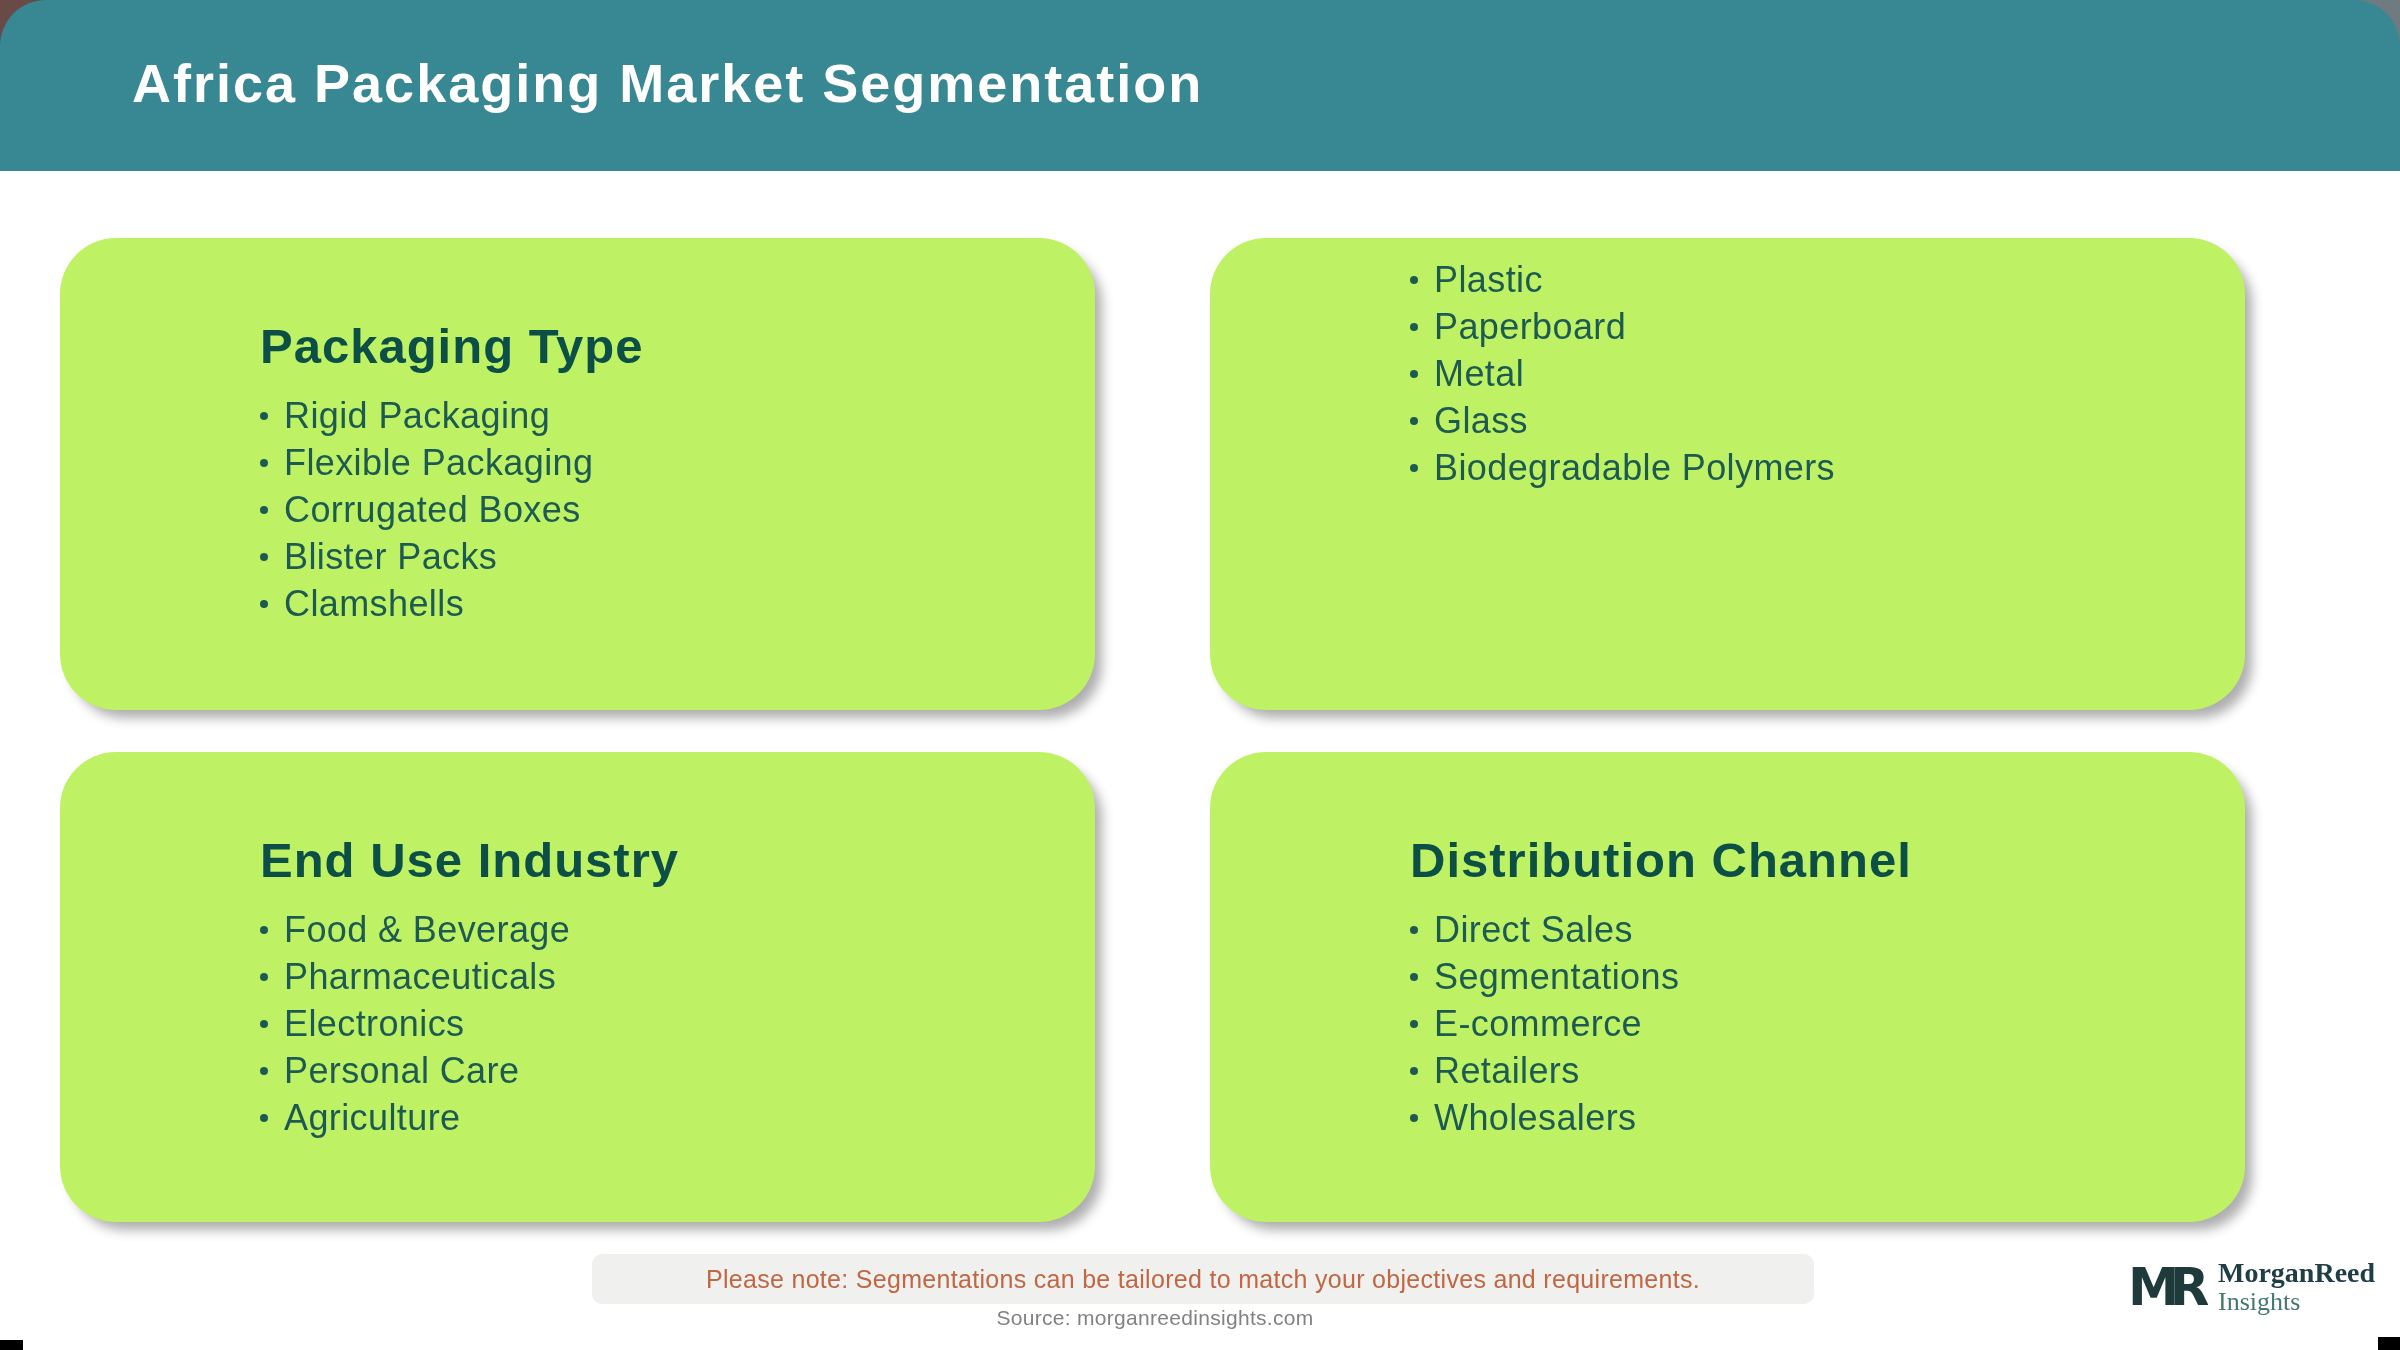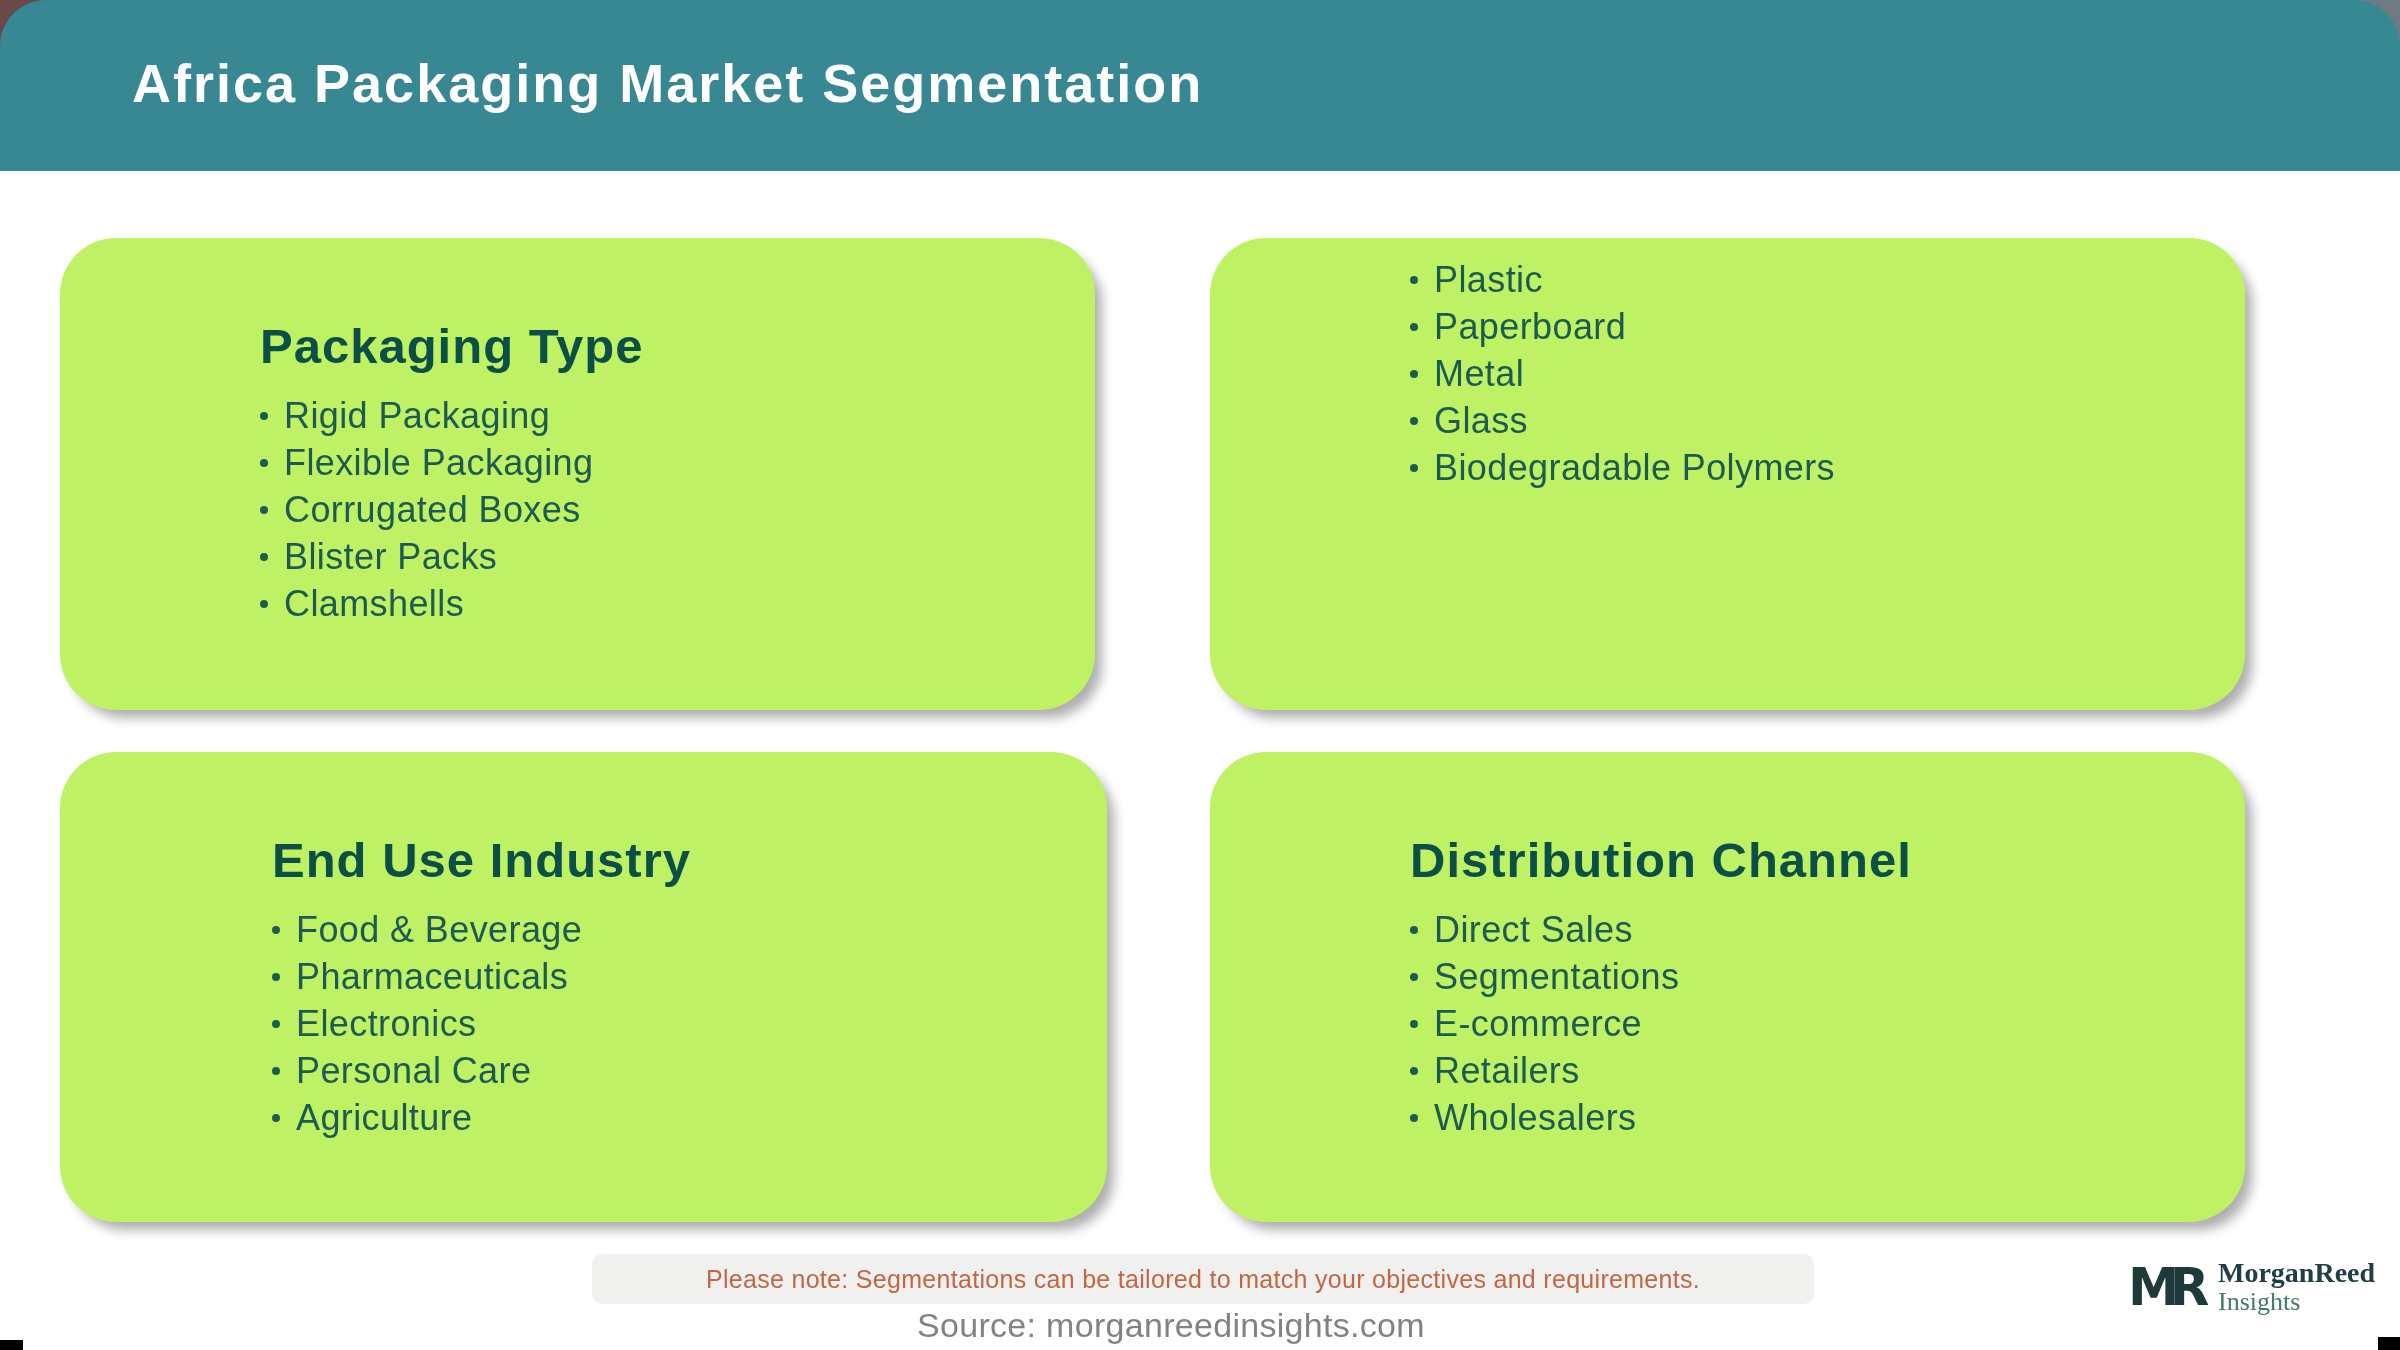--- a/index.html
+++ b/index.html
@@ -22,21 +22,21 @@
     color:#ffffff; letter-spacing:2px;
   }
 
   .card {
     position:absolute; width:1035px; background:#bef264;
     border-radius:56px;
     box-shadow: 9px 10px 12px -2px rgba(0,0,0,0.32);
   }
   .card-0 { left:60px;   top:238px; height:472px; }
   .card-1 { left:1210px; top:238px; height:472px; }
-  .card-2 { left:60px;   top:752px; height:470px;padding-left:12px; }
+  .card-2 { left:60px;   top:752px; height:470px; }
   .card-3 { left:1210px; top:752px; height:470px; }
 
   .card h2 {
     margin:80px 0 0 200px; font-size:49px; font-weight:bold;
     color:#0c4f46; letter-spacing:1px; line-height:56px;
   }
   .card ul { list-style:none; margin:18px 0 0 200px; padding:0; }
   .card li {
     display:flex; align-items:center; height:47px;
     font-size:36px; color:#1d5b52; letter-spacing:0.4px;
@@ -48,21 +48,21 @@
 
   .note {
     position:absolute; left:592px; top:1254px; width:1222px; height:50px;
     background:#f0f0ef; border-radius:10px;
     display:flex; align-items:center; justify-content:center;
   }
   .note span { font-size:25px; color:#c26743; letter-spacing:0.3px; }
 
   .source {
     position:absolute; left:0; top:1306px; width:2310px;
-    text-align:center; font-size:34px; color:#828282; letter-spacing:0.3px;padding-left:16px;
+    text-align:center; font-size:21px; color:#828282; letter-spacing:0.3px;
   }
 
   .logo {
     position:absolute; left:2128px; top:1258px;
     display:flex; align-items:center; gap:10px;
   }
   .logo svg { display:block; }
   .logo-name {
     font-family:"Liberation Serif", serif; font-weight:bold;
     font-size:28px; color:#203e46; line-height:1.08; white-space:nowrap;

